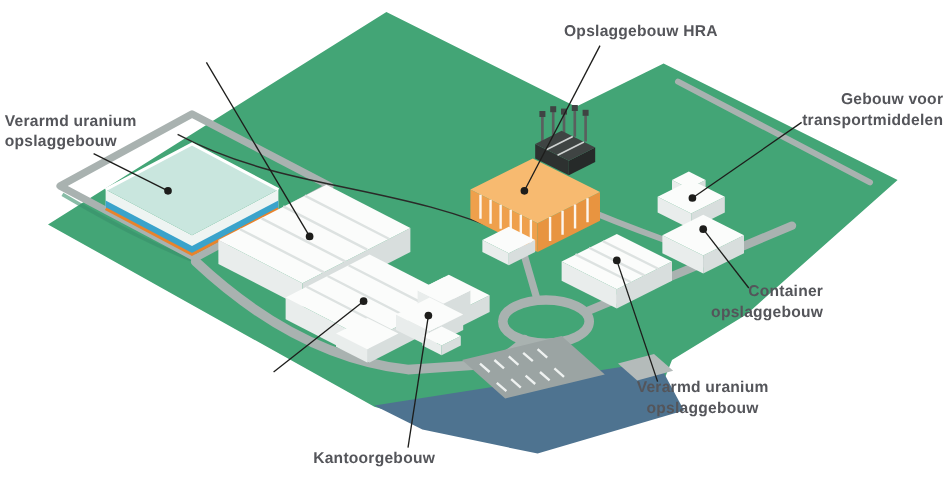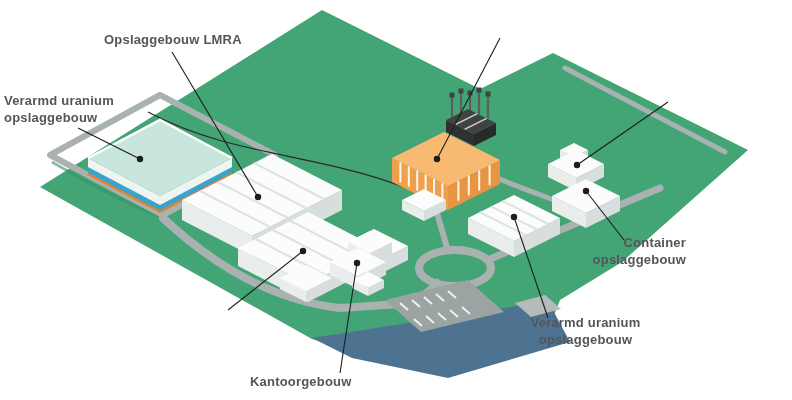--- a/index.html
+++ b/index.html
@@ -148,21 +148,23 @@
       <circle class="dot" cx="303" cy="251" r="3.2"></circle>
       <line class="leader" x1="340" y1="373" x2="357" y2="263"></line>
       <circle class="dot" cx="357" cy="263" r="3.2"></circle>
       <line class="leader" x1="624" y1="240" x2="586" y2="191"></line>
       <circle class="dot" cx="586" cy="191" r="3.2"></circle>
       <line class="leader" x1="548" y1="318" x2="514" y2="217"></line>
       <circle class="dot" cx="514" cy="217" r="3.2"></circle>
     </g>
   </svg>
 
-  <div class="lbl" style="left:104px;top:32px;">Opslaggebouw LMRA</div>
+  <div class="lbl" style="left:470px;top:18px;">Opslaggebouw HRA</div>
+  <div class="lbl" style="right:6px;top:75px;text-align:right;">Gebouw voor
+transportmiddelen</div>
   <div class="lbl" style="left:4px;top:93px;">Verarmd uranium
 opslaggebouw</div>
-  <div class="lbl" style="left:250px;top:374px;">Kantoorgebouw</div>
+  <div class="lbl" style="left:261px;top:374px;">Kantoorgebouw</div>
   <div class="lbl" style="left:576px;top:235px;width:110px;text-align:right;">Container
 opslaggebouw</div>
   <div class="lbl" style="left:518px;top:315px;width:135px;text-align:center;">Verarmd uranium
 opslaggebouw</div>
 </div>
 
 </body></html>

